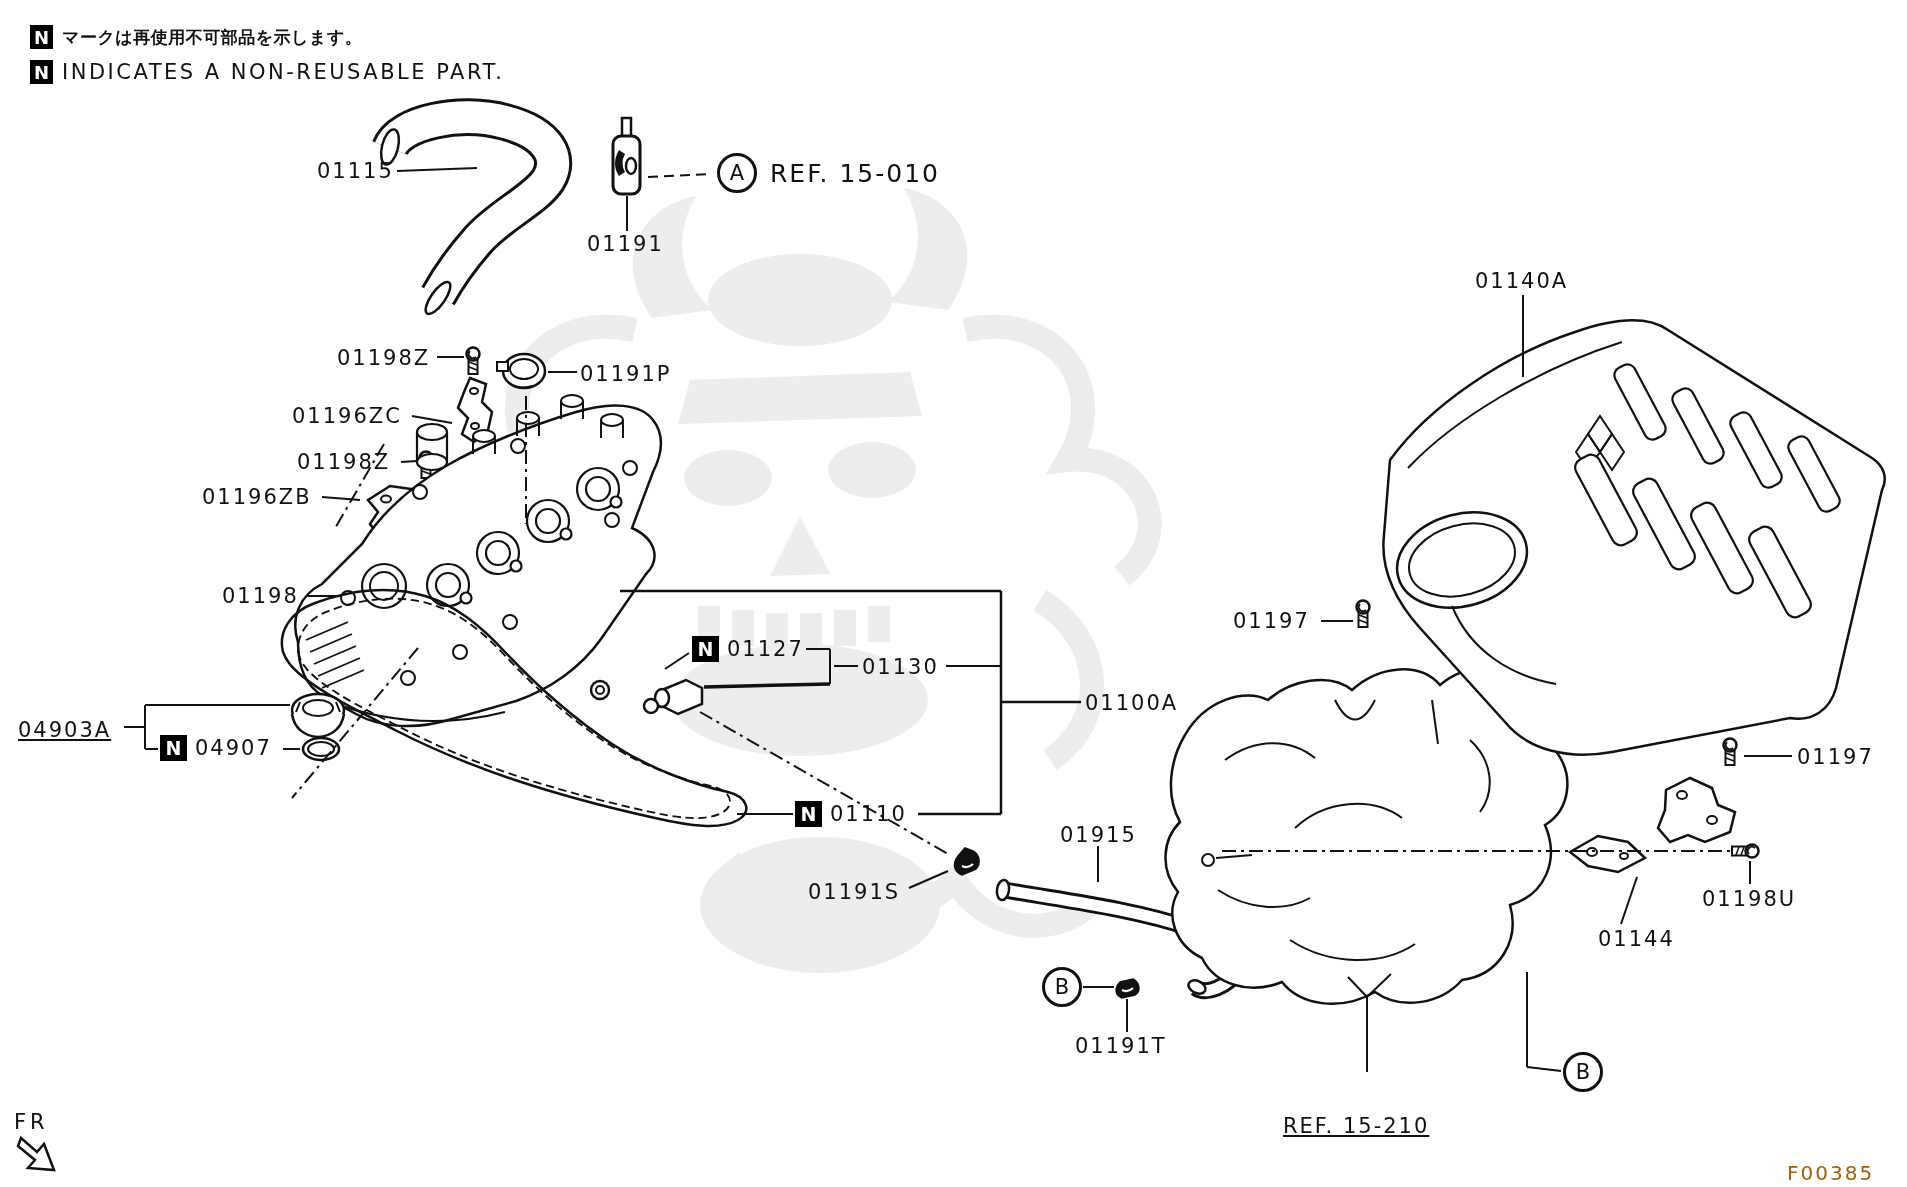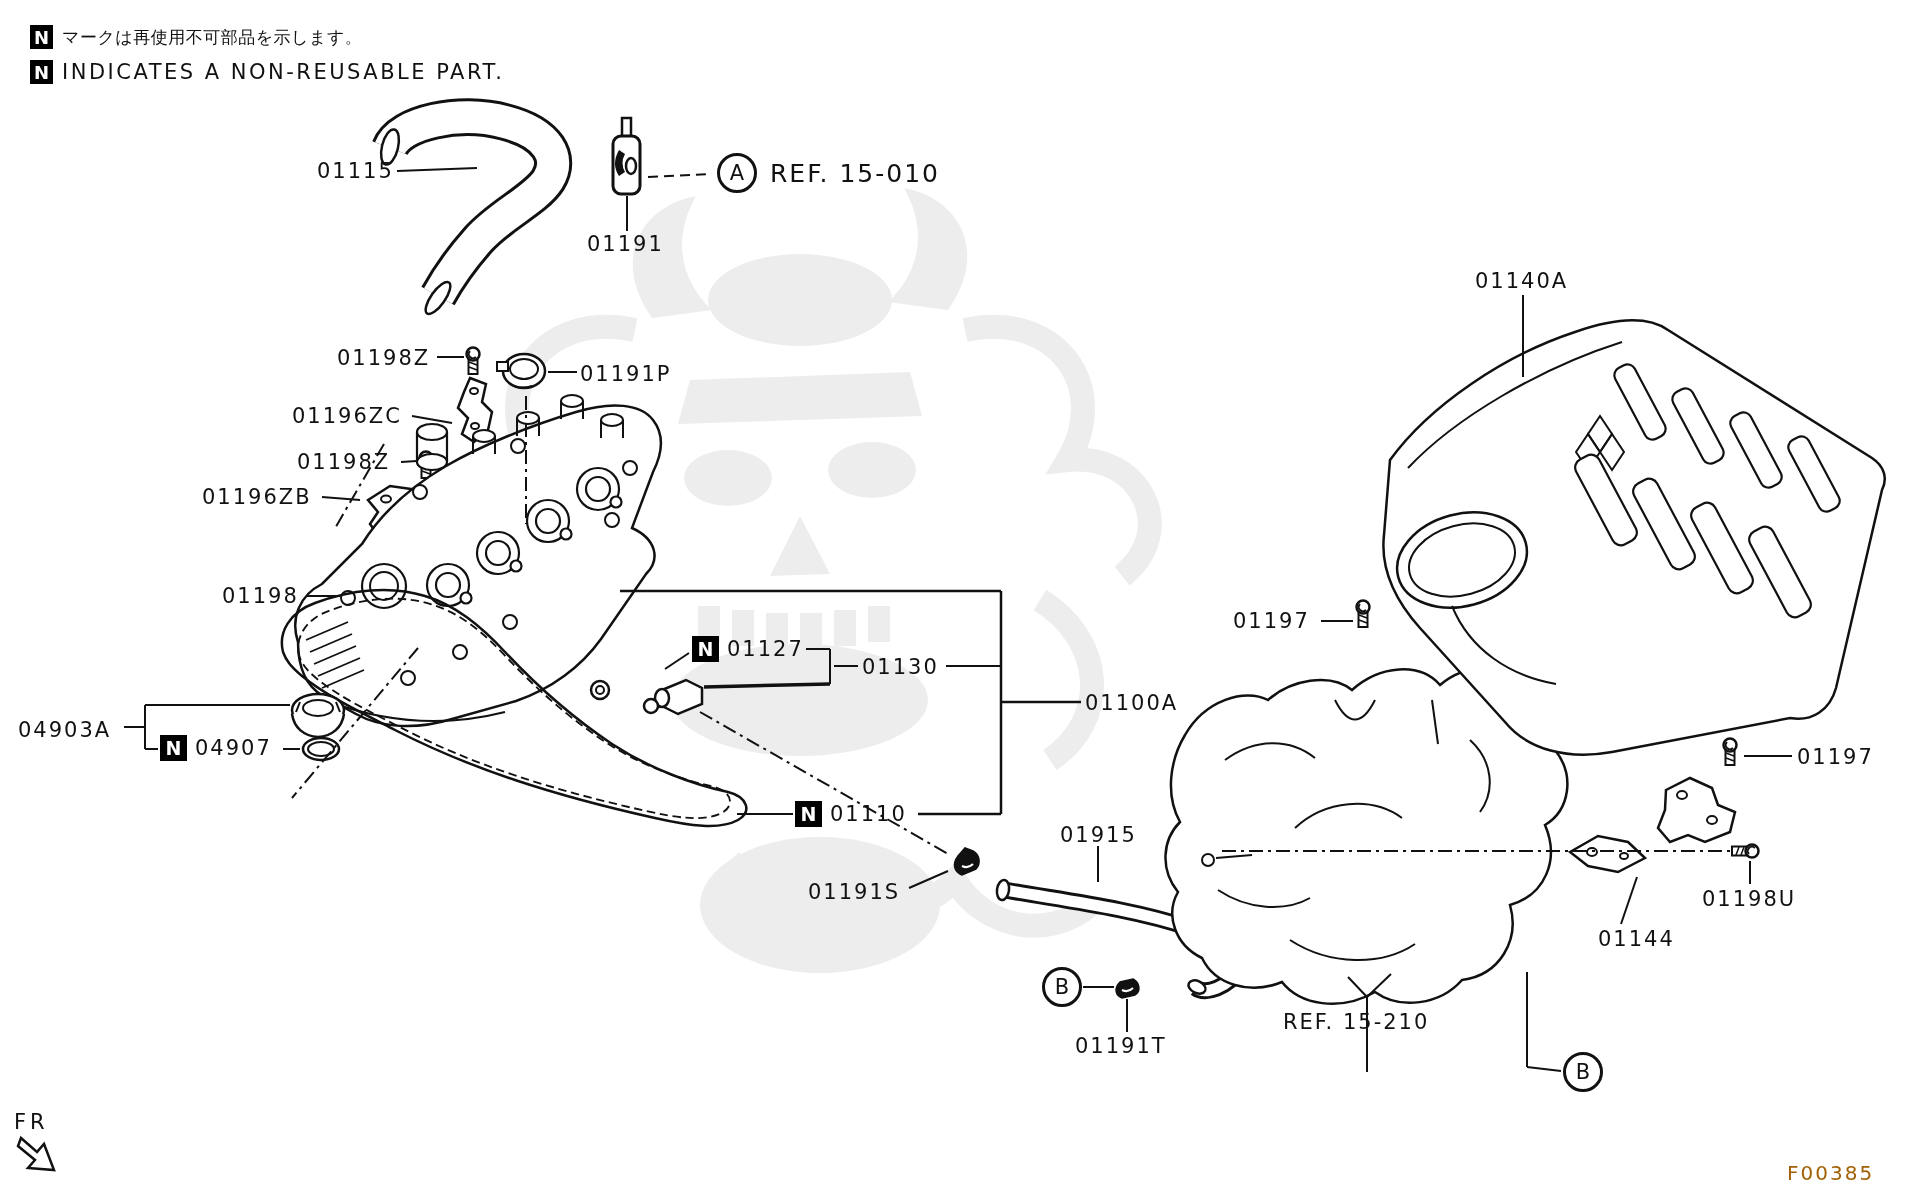--- a/index.html
+++ b/index.html
@@ -12,21 +12,21 @@
   .nbox{display:inline-flex;align-items:center;justify-content:center;width:27px;height:26px;
         background:#000;color:#fff;font-weight:bold;font-size:19px;margin-right:8px;}
   .callout{position:absolute;display:flex;align-items:center;white-space:nowrap;}
   .cletter{display:inline-flex;align-items:center;justify-content:center;width:40px;height:40px;
            border:3px solid #111;border-radius:50%;font-size:21px;box-sizing:border-box;background:#fff;}
   .ctext{font-size:25px;letter-spacing:2px;margin-left:13px;}
   .ctext:empty{display:none;}
   .legend{position:absolute;left:30px;top:25px;}
   .legend-row{display:flex;align-items:center;margin-bottom:11px;}
   .legend-row .nbox{width:23px;height:24px;font-size:18px;margin-right:9px;}
-  .legend-jp{font-size:17px;letter-spacing:0.5px;}
+  .legend-jp{font-size:17px;letter-spacing:0.5px;font-weight:bold;}
   .legend-en{font-size:21px;letter-spacing:2.5px;}
   .fr-label{position:absolute;left:14px;top:1110px;font-size:21px;letter-spacing:4px;}
   .figcode{position:absolute;left:1787px;top:1161px;font-size:20px;letter-spacing:2px;color:#a16207;}
 </style>
 </head>
 <body>
 
 <div class="stage">
 
 <svg width="1907" height="1187" viewBox="0 0 1907 1187">
@@ -314,21 +314,21 @@
     <span class="ltext">01198Z</span>
   </div>
       <div class="plabel" style="left: 202px; top: 484px;">
 
     <span class="ltext">01196ZB</span>
   </div>
       <div class="plabel" style="left: 222px; top: 583px;">
 
     <span class="ltext">01198</span>
   </div>
-      <div class="plabel" style="left: 18px; top: 717px;">
+      <div class="plabel" style="left: 18px; top: 717px; text-decoration: underline;">
 
     <span class="ltext">04903A</span>
   </div>
       <div class="plabel" style="left: 160px; top: 735px;">
     <span class="nbox">N</span>
     <span class="ltext">04907</span>
   </div>
       <div class="plabel" style="left: 692px; top: 636px;">
     <span class="nbox">N</span>
     <span class="ltext">01127</span>
@@ -370,21 +370,21 @@
     <span class="ltext">01197</span>
   </div>
       <div class="plabel" style="left: 1702px; top: 886px;">
 
     <span class="ltext">01198U</span>
   </div>
       <div class="plabel" style="left: 1598px; top: 926px;">
 
     <span class="ltext">01144</span>
   </div>
-      <div class="plabel" style="left: 1283px; top: 1009px;">
+      <div class="plabel" style="left: 1283px; top: 1113px; text-decoration: underline;">
 
     <span class="ltext">REF. 15-210</span>
   </div>
       <div class="callout" style="left: 717px; top: 153px;">
     <span class="cletter">A</span>
     <span class="ctext">REF. 15-010</span>
   </div>
       <div class="callout" style="left: 1042px; top: 967px;">
     <span class="cletter">B</span>
 

